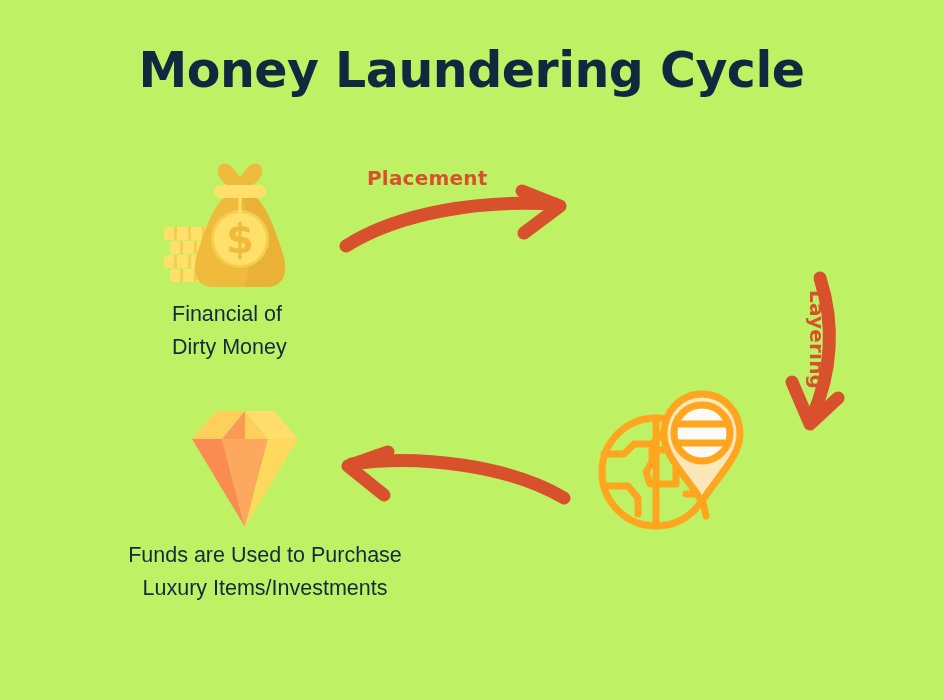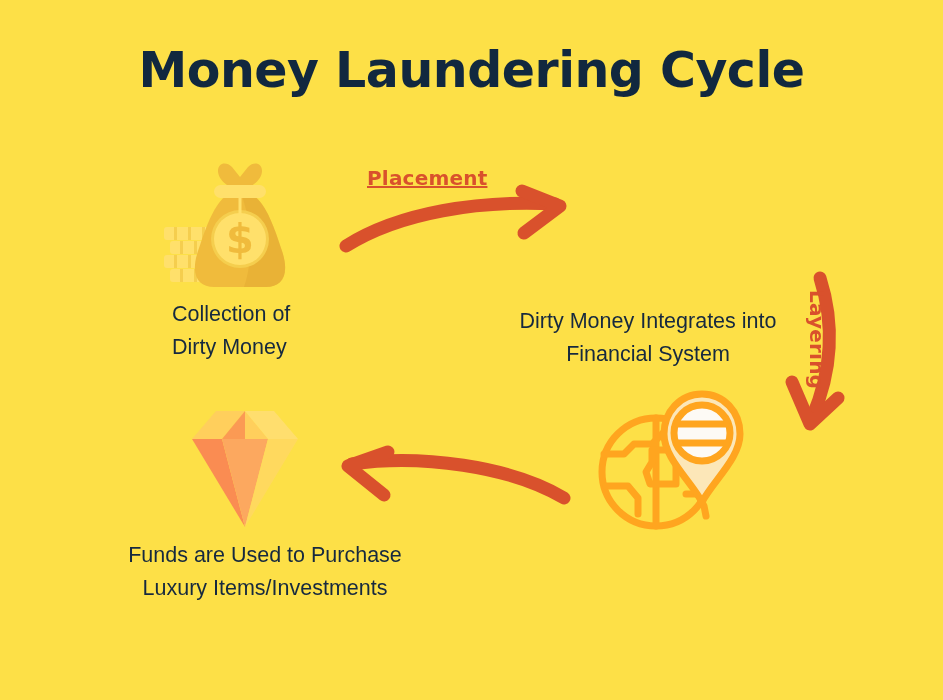--- a/index.html
+++ b/index.html
@@ -11,21 +11,21 @@
     width: 943px;
     height: 700px;
     background: #FDFAF5;
     font-family: "Liberation Sans", sans-serif;
     overflow: hidden;
   }
   #infographic {
     position: relative;
     width: 943px;
     height: 700px;
-    background: #fde047;
+    background: #bef264;
   }
 
   
   .title {
     position: absolute;
     left: 0;
     top: 44px;
     width: 943px;
     text-align: center;
     font-family: "DejaVu Sans", "Liberation Sans", sans-serif;
@@ -73,21 +73,21 @@
   
   .arrow-label {
     position: absolute;
     font-family: "DejaVu Sans", "Liberation Sans", sans-serif;
     font-size: 20px;
     font-weight: bold;
     color: #D9512C;
     letter-spacing: 0.2px;
     white-space: nowrap;
   }
-  #label-placement { left: 367px; top: 166px; text-decoration: underline; }
+  #label-placement { left: 367px; top: 166px; }
   #label-integration { left: 409px; top: 441px; }
   #label-layering {
     left: 829px;
     top: 290px;
     transform-origin: left top;
     transform: rotate(90deg);
   }
 
   
   .icon-wrap { position: absolute; }
@@ -202,20 +202,18 @@
   <div id="arrow-integration">
     <svg width="240" height="65" viewBox="0 0 240 65">
       <path d="M234 46 C180 14 90 2 22 12" fill="none" stroke="#D9512C" stroke-width="13" stroke-linecap="round"></path>
       <path d="M58 0 L18 14 L54 43" fill="none" stroke="#D9512C" stroke-width="13" stroke-linecap="round" stroke-linejoin="round"></path>
     </svg>
   </div>
 
   <div class="arrow-label" id="label-placement">Placement</div>
   <div class="arrow-label" id="label-layering">Layering</div>
 
-  <div class="caption left" id="caption-collection">Collection of
+  <div class="caption left" id="caption-collection">Financial of
 Dirty Money</div>
-  <div class="caption center" id="caption-bank">Dirty Money Integrates into
-Financial System</div>
   <div class="caption center" id="caption-luxury">Funds are Used to Purchase
 Luxury Items/Investments</div>
 
 </div>
 
 </body></html>

